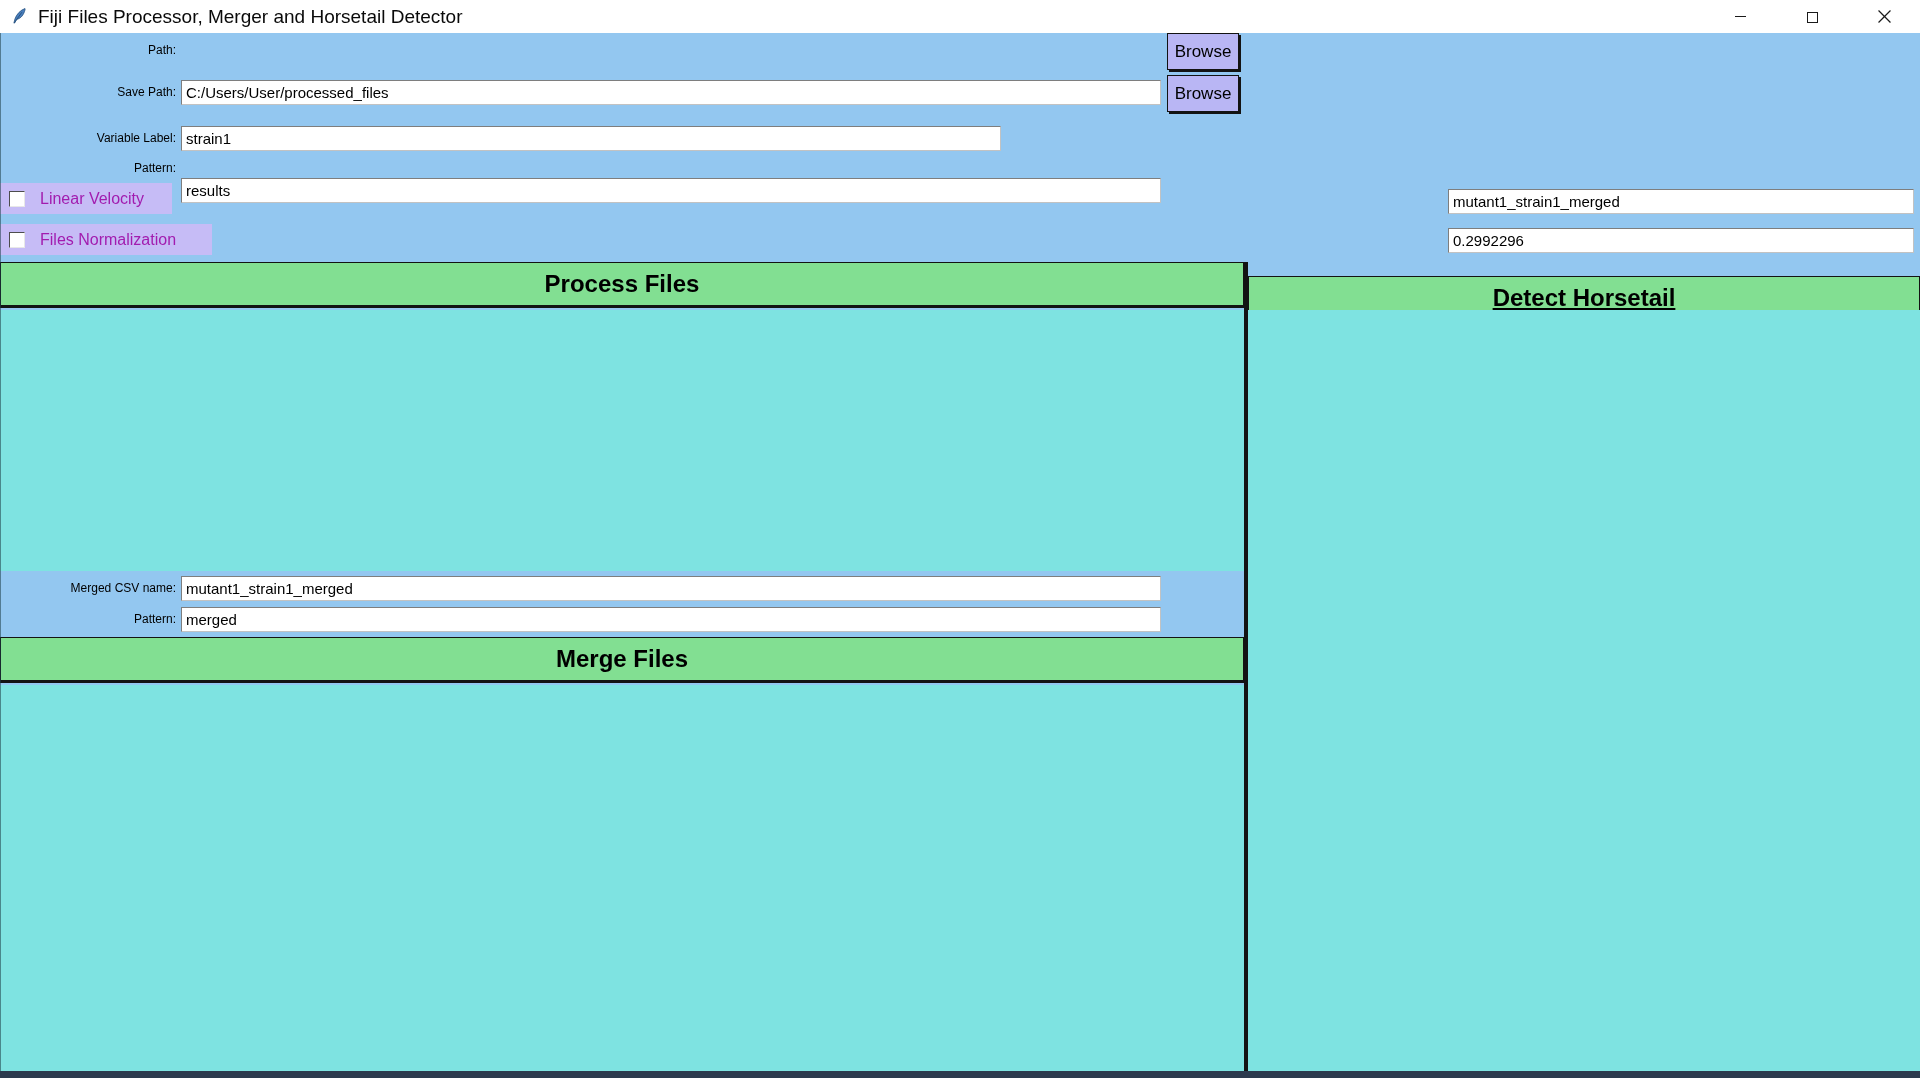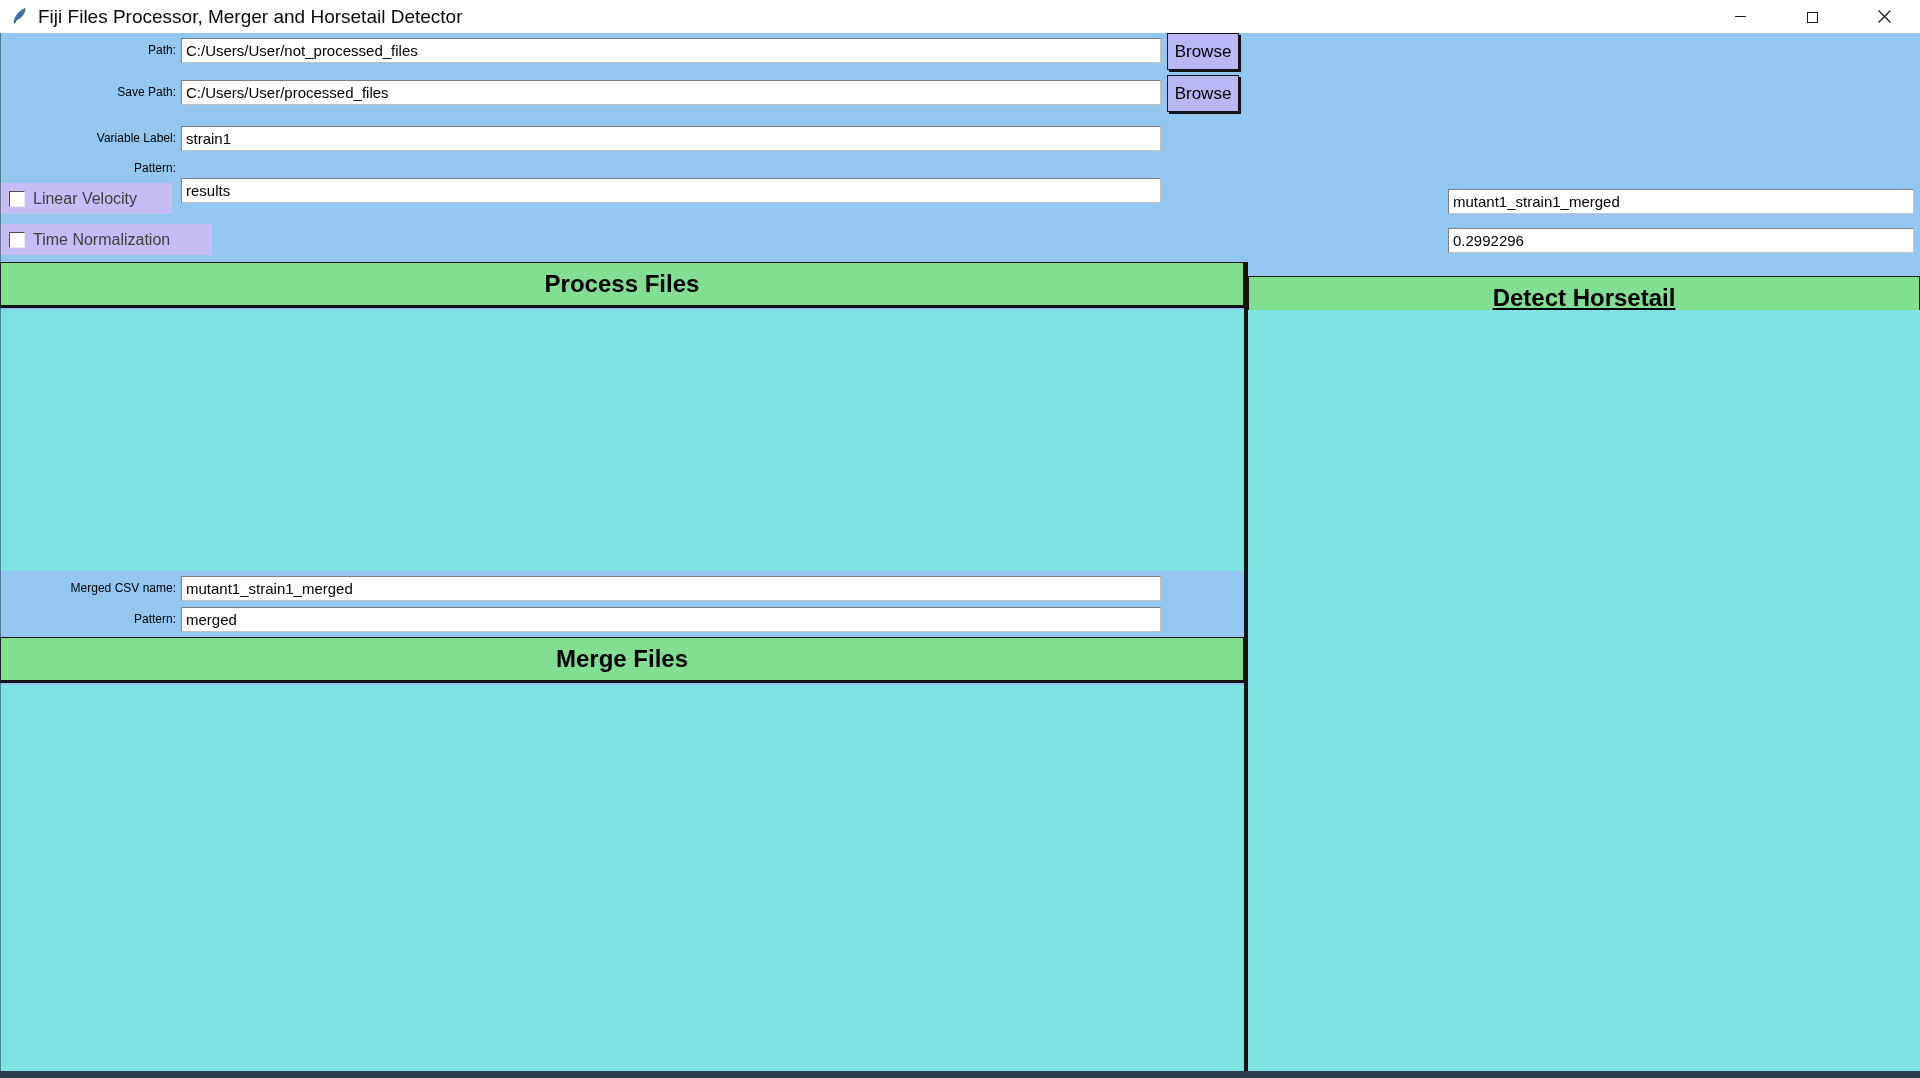--- a/index.html
+++ b/index.html
@@ -69,21 +69,21 @@
   .chk-row{
     position:absolute;left:0;height:31px;
     background:var(--checkbox-lavender);
     display:flex;align-items:center;
   }
   .chk-box{
     box-sizing:border-box;width:16px;height:16px;margin-left:9px;
     background:#fff;
     border:1px solid;border-color:#4d4d4d #e8e8e8 #e8e8e8 #4d4d4d;
   }
-  .chk-label{margin-left:8px;font-size:16px;color:#404040;white-space:nowrap;}
+  .chk-label{margin-left:15px;font-size:16px;color:#a21caf;white-space:nowrap;}
   #divider{
     position:absolute;left:1244px;top:262px;width:4px;height:809px;
     background:var(--border-dark);
   }
   #merge-band{
     position:absolute;left:0;top:571px;width:1244px;height:66px;
     background:var(--background-blue);
   }
   #bottom-bar{
     position:absolute;left:0;top:1071px;width:1920px;height:7px;
@@ -117,40 +117,39 @@
       <div class="win-btn">
         <svg width="13" height="13" viewBox="0 0 12 12">
           <line x1="0.5" y1="0.5" x2="11.5" y2="11.5" stroke="#1a1a1a" stroke-width="1.1"></line>
           <line x1="11.5" y1="0.5" x2="0.5" y2="11.5" stroke="#1a1a1a" stroke-width="1.1"></line>
         </svg>
       </div>
     </div>
   </div>
 
   <label class="tk-label" style="left:0;top:38px;width:176px;">Path:</label>
-  <input class="tk-entry" style="left: 181px; top: 38px; width: 980px;" value="C:/Users/User/not_processed_files">
   <div class="browse-btn" style="left:1167px;top:33px;">Browse</div>
 
   <label class="tk-label" style="left:0;top:80px;width:176px;">Save Path:</label>
   <input class="tk-entry" style="left: 181px; top: 80px; width: 980px;" value="C:/Users/User/processed_files">
   <div class="browse-btn" style="left:1167px;top:75px;">Browse</div>
 
   <label class="tk-label" style="left:0;top:126px;width:176px;">Variable Label:</label>
-  <input class="tk-entry" style="left: 181px; top: 126px; width: 980px;" value="strain1">
+  <input class="tk-entry" style="left: 181px; top: 126px; width: 820px;" value="strain1">
 
   <label class="tk-label" style="left:0;top:156px;width:176px;">Pattern:</label>
   <input class="tk-entry" style="left: 181px; top: 156px; width: 980px; margin-top: 22px;" value="results">
 
   <div class="chk-row" style="top:183px;width:172px;">
     <span class="chk-box"></span>
     <span class="chk-label">Linear Velocity</span>
   </div>
   <div class="chk-row" style="top:224px;width:212px;">
     <span class="chk-box"></span>
-    <span class="chk-label">Time Normalization</span>
+    <span class="chk-label">Files Normalization</span>
   </div>
 
   <input class="tk-entry" style="left: 1448px; top: 189px; width: 466px;" value="mutant1_strain1_merged">
 
   <input class="tk-entry" style="left: 1448px; top: 228px; width: 466px;" value="0.2992296">
 
   <div class="big-btn" style="left:0;top:262px;width:1244px;">Process Files</div>
   <div class="big-btn" style="left:1248px;top:276px;width:672px;text-decoration:underline;">Detect Horsetail</div>
 
   <div class="output-area" style="left:0;top:310px;width:1244px;height:261px;"></div>

